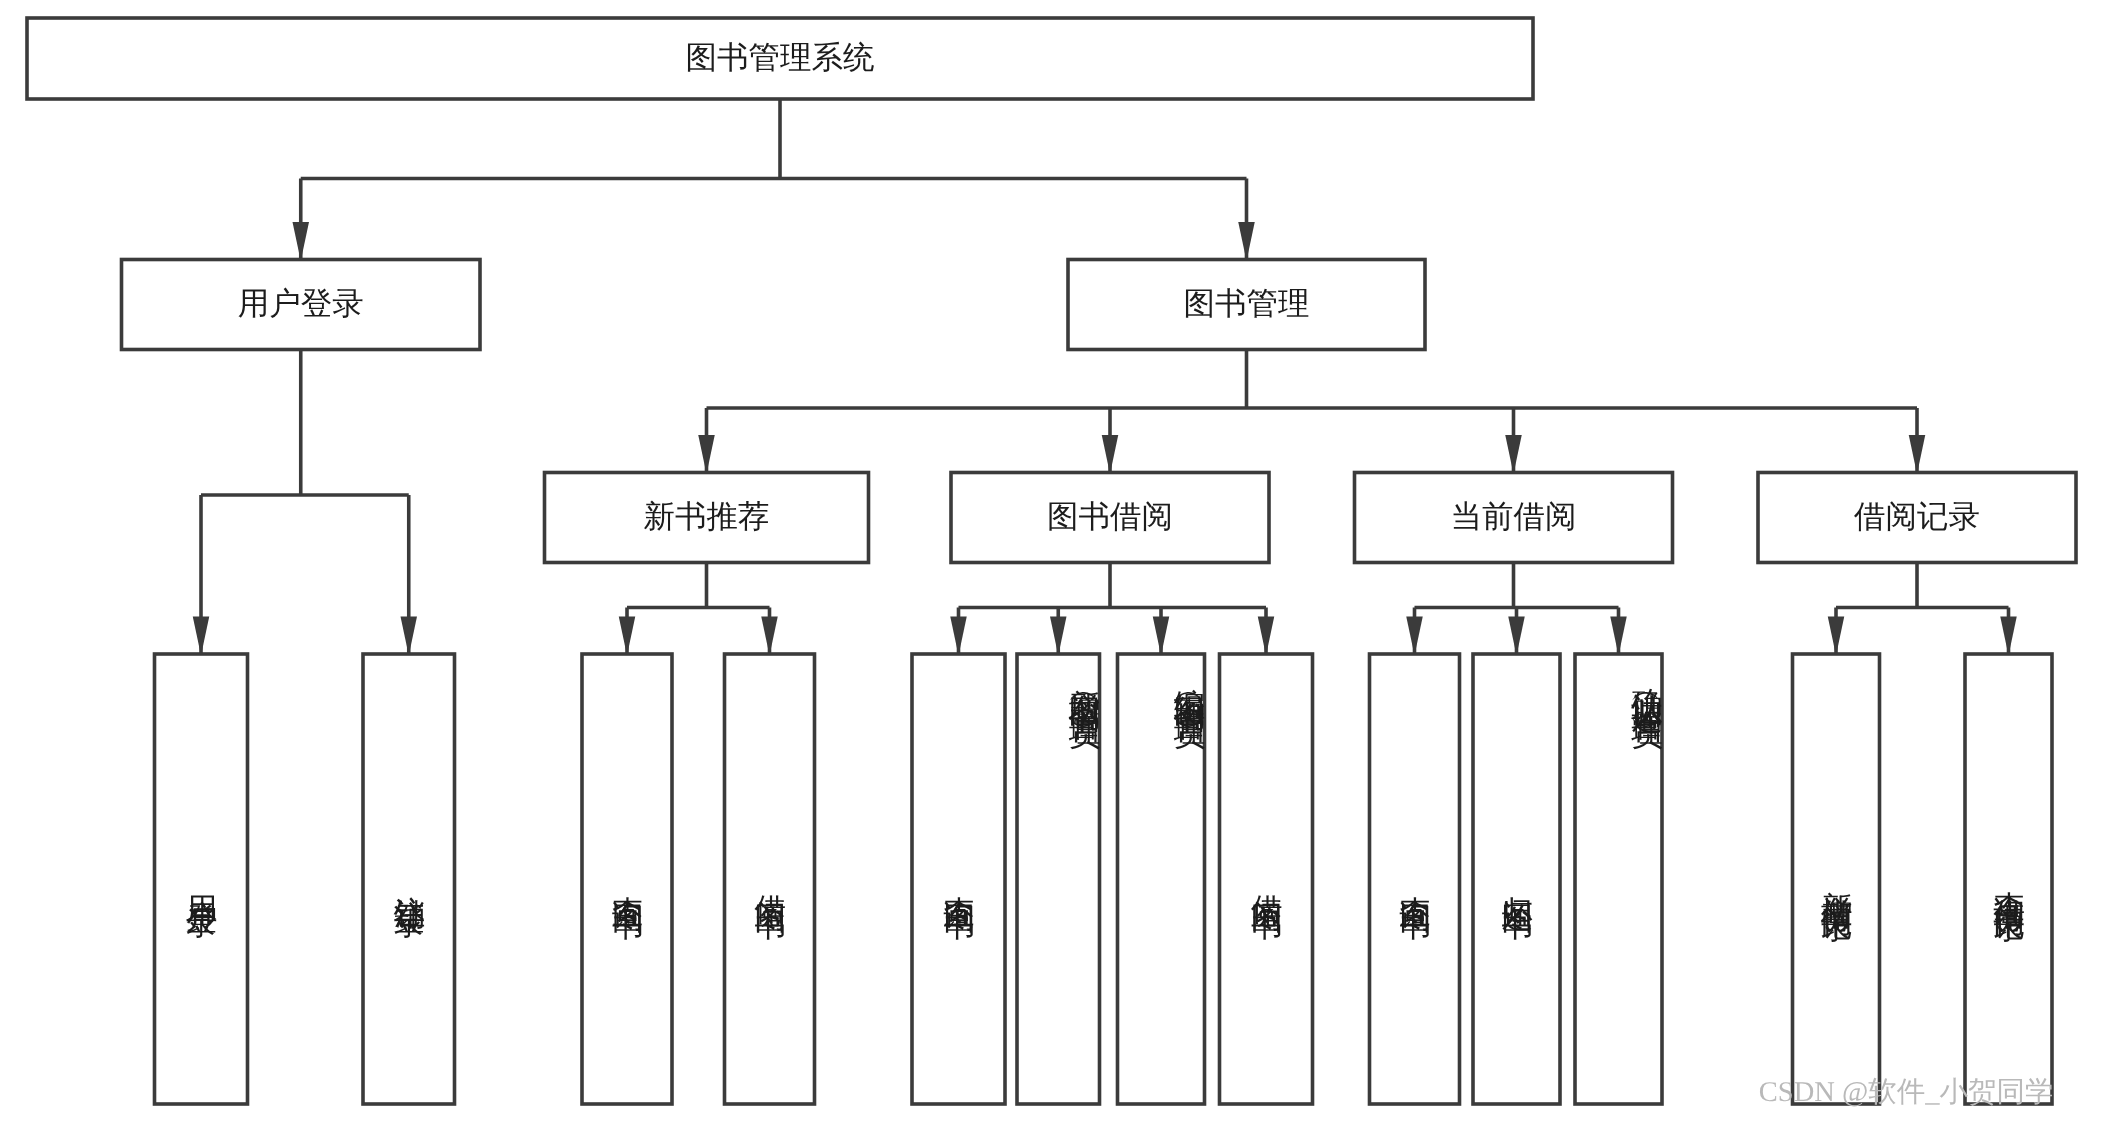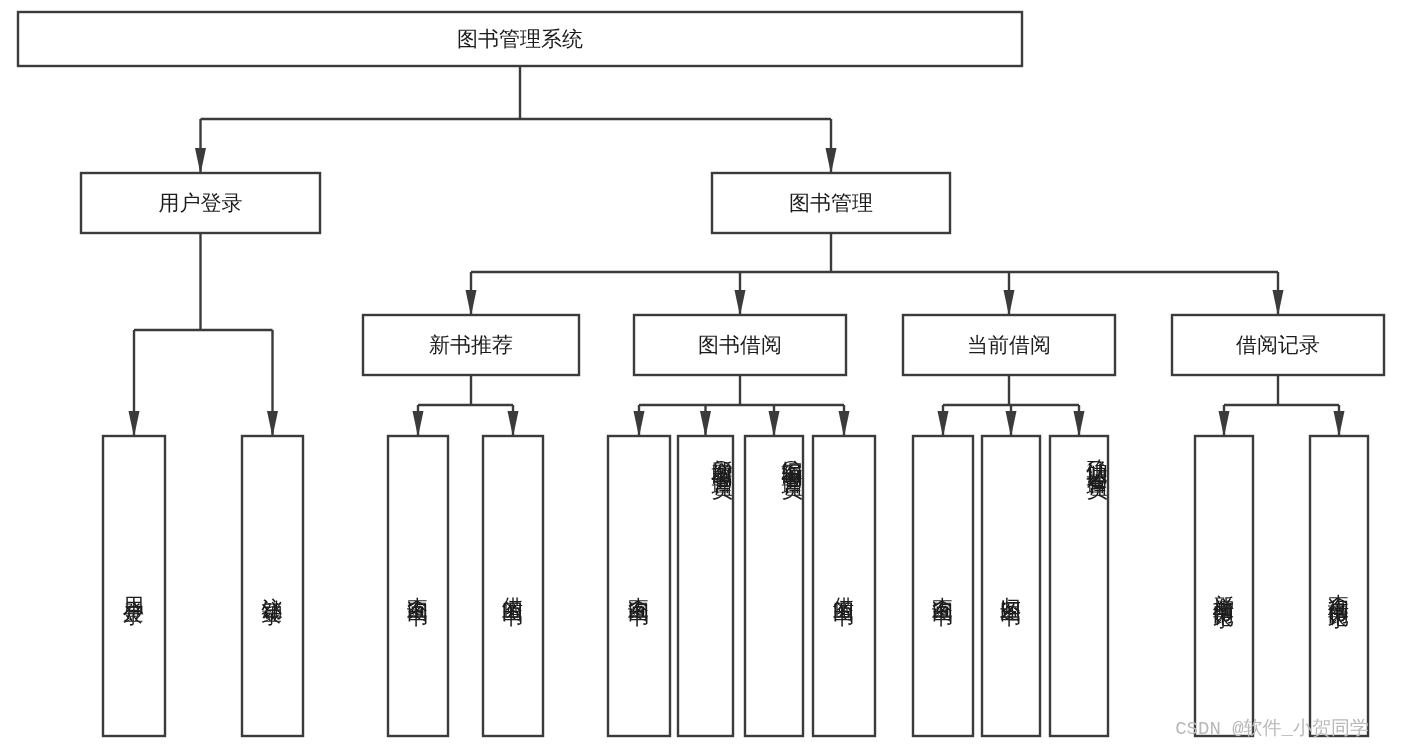--- a/index.html
+++ b/index.html
@@ -67,21 +67,21 @@
     letter-spacing: 3px;
     color: #1c1c1c;
     white-space: nowrap;
     pointer-events: none;
     user-select: none;
   }
   .watermark {
     position: absolute;
     right: 8px;
     bottom: 6px;
-    font-family: Liberation Mono, monospace;
+    font-family: Liberation Serif, serif;
     font-size: 19px;
     color: #b9b9b9;
     white-space: nowrap;
     user-select: none;
     padding-left: 32px;
   }
 </style>
 </head>
 <body>
 

